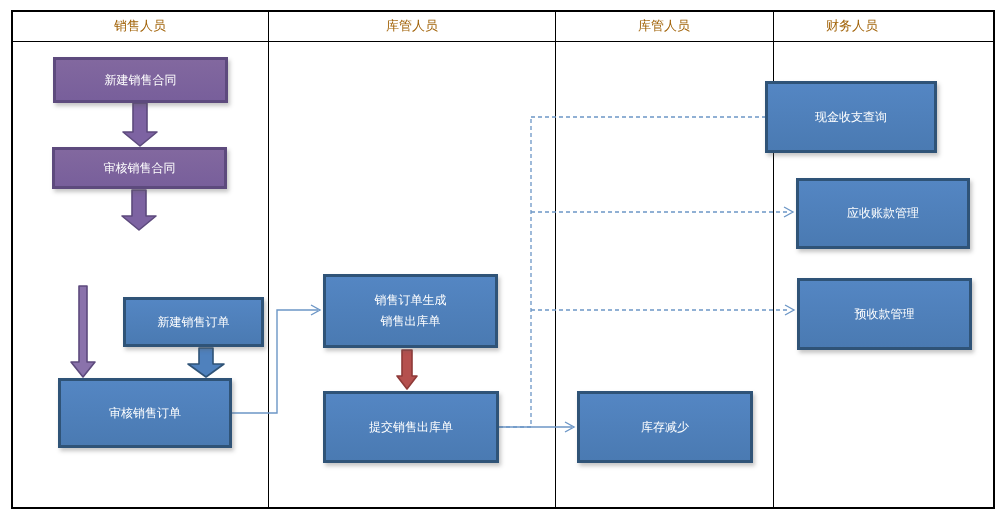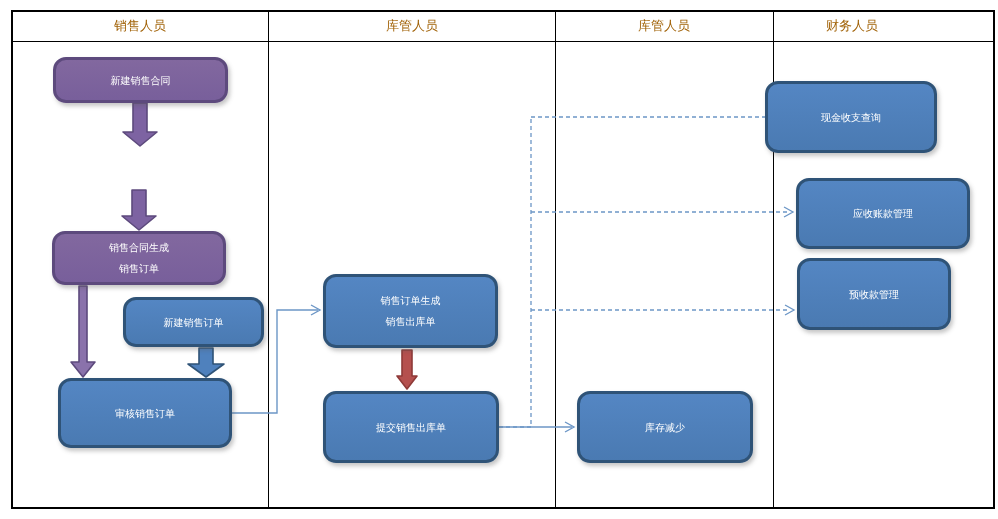--- a/index.html
+++ b/index.html
@@ -24,39 +24,38 @@
   .lane-label {
     position:absolute; top:17px; transform:translateX(-50%);
     font-size:13px; color:#a16207; white-space:nowrap; z-index:3;
   }
   
   svg.overlay { position:absolute; left:0; top:0; z-index:1; pointer-events:none; }
   
   .node {
     position:absolute; box-sizing:border-box; z-index:2;
     display:flex; flex-direction:column; align-items:center; justify-content:center;
-    text-align:center; color:#ffffff; font-size:10px; line-height:21px;
+    text-align:center; color:#ffffff; font-size:12px; line-height:21px;
     box-shadow:2px 3px 4px rgba(90,90,90,0.35);
-    border-radius:13px;
   }
   .node.purple { background:linear-gradient(180deg,#82689f 0%,#785f9b 100%); border:3px solid #5d4a7d; }
   .node.blue   { background:linear-gradient(180deg,#5486c3 0%,#4a7ab2 100%); border:3px solid #2f5377; }
   .node span { display:block; white-space:nowrap; }
   
   #n-new-contract      { left:53px;  top:57px;  width:175px; height:46px; }
   #n-review-contract   { left:52px;  top:147px; width:175px; height:42px; }
   #n-contract-to-order { left:52px;  top:231px; width:174px; height:54px; }
   #n-new-order         { left:123px; top:297px; width:141px; height:50px; }
   #n-review-order      { left:58px;  top:378px; width:174px; height:70px; }
   #n-order-to-outbound { left:323px; top:274px; width:175px; height:74px; }
   #n-submit-outbound   { left:323px; top:391px; width:176px; height:72px; }
   #n-inventory-decrease{ left:577px; top:391px; width:176px; height:72px; }
   #n-cash-query        { left:765px; top:81px;  width:172px; height:72px; }
   #n-receivables       { left:796px; top:178px; width:174px; height:71px; }
-  #n-advance-receipt   { left:797px; top:258px; width:154px; height:72px; }
+  #n-advance-receipt   { left:797px; top:278px; width:175px; height:72px; }
   
   #lane-label-0 { left:140px; }
   #lane-label-1 { left:412px; }
   #lane-label-2 { left:664px; }
   #lane-label-3 { left:852px; }
   #divider-0 { left:268px; }
   #divider-1 { left:555px; }
   #divider-2 { left:773px; }
 </style>
 </head>
@@ -101,23 +100,22 @@
     <path d="M531,212 H787" fill="none" stroke="#6c96c6" stroke-width="1.3" stroke-dasharray="4,3"></path>
     <path d="M784,207 L793,212 L784,217" fill="none" stroke="#6c96c6" stroke-width="1.3"></path>
 
     <path d="M531,310 H788" fill="none" stroke="#6c96c6" stroke-width="1.3" stroke-dasharray="4,3"></path>
     <path d="M785,305 L794,310 L785,315" fill="none" stroke="#6c96c6" stroke-width="1.3"></path>
   </svg>
 
   <div class="node purple" id="n-new-contract">
     <span>新建销售合同</span>
   </div>
-  <div class="node purple" id="n-contract-to-order">
-    <span>销售合同生成</span>
-    <span>销售订单</span>
+  <div class="node purple" id="n-review-contract">
+    <span>审核销售合同</span>
   </div>
   <div class="node blue" id="n-new-order">
     <span>新建销售订单</span>
   </div>
   <div class="node blue" id="n-review-order">
     <span>审核销售订单</span>
   </div>
   <div class="node blue" id="n-order-to-outbound">
     <span>销售订单生成</span>
     <span>销售出库单</span>

